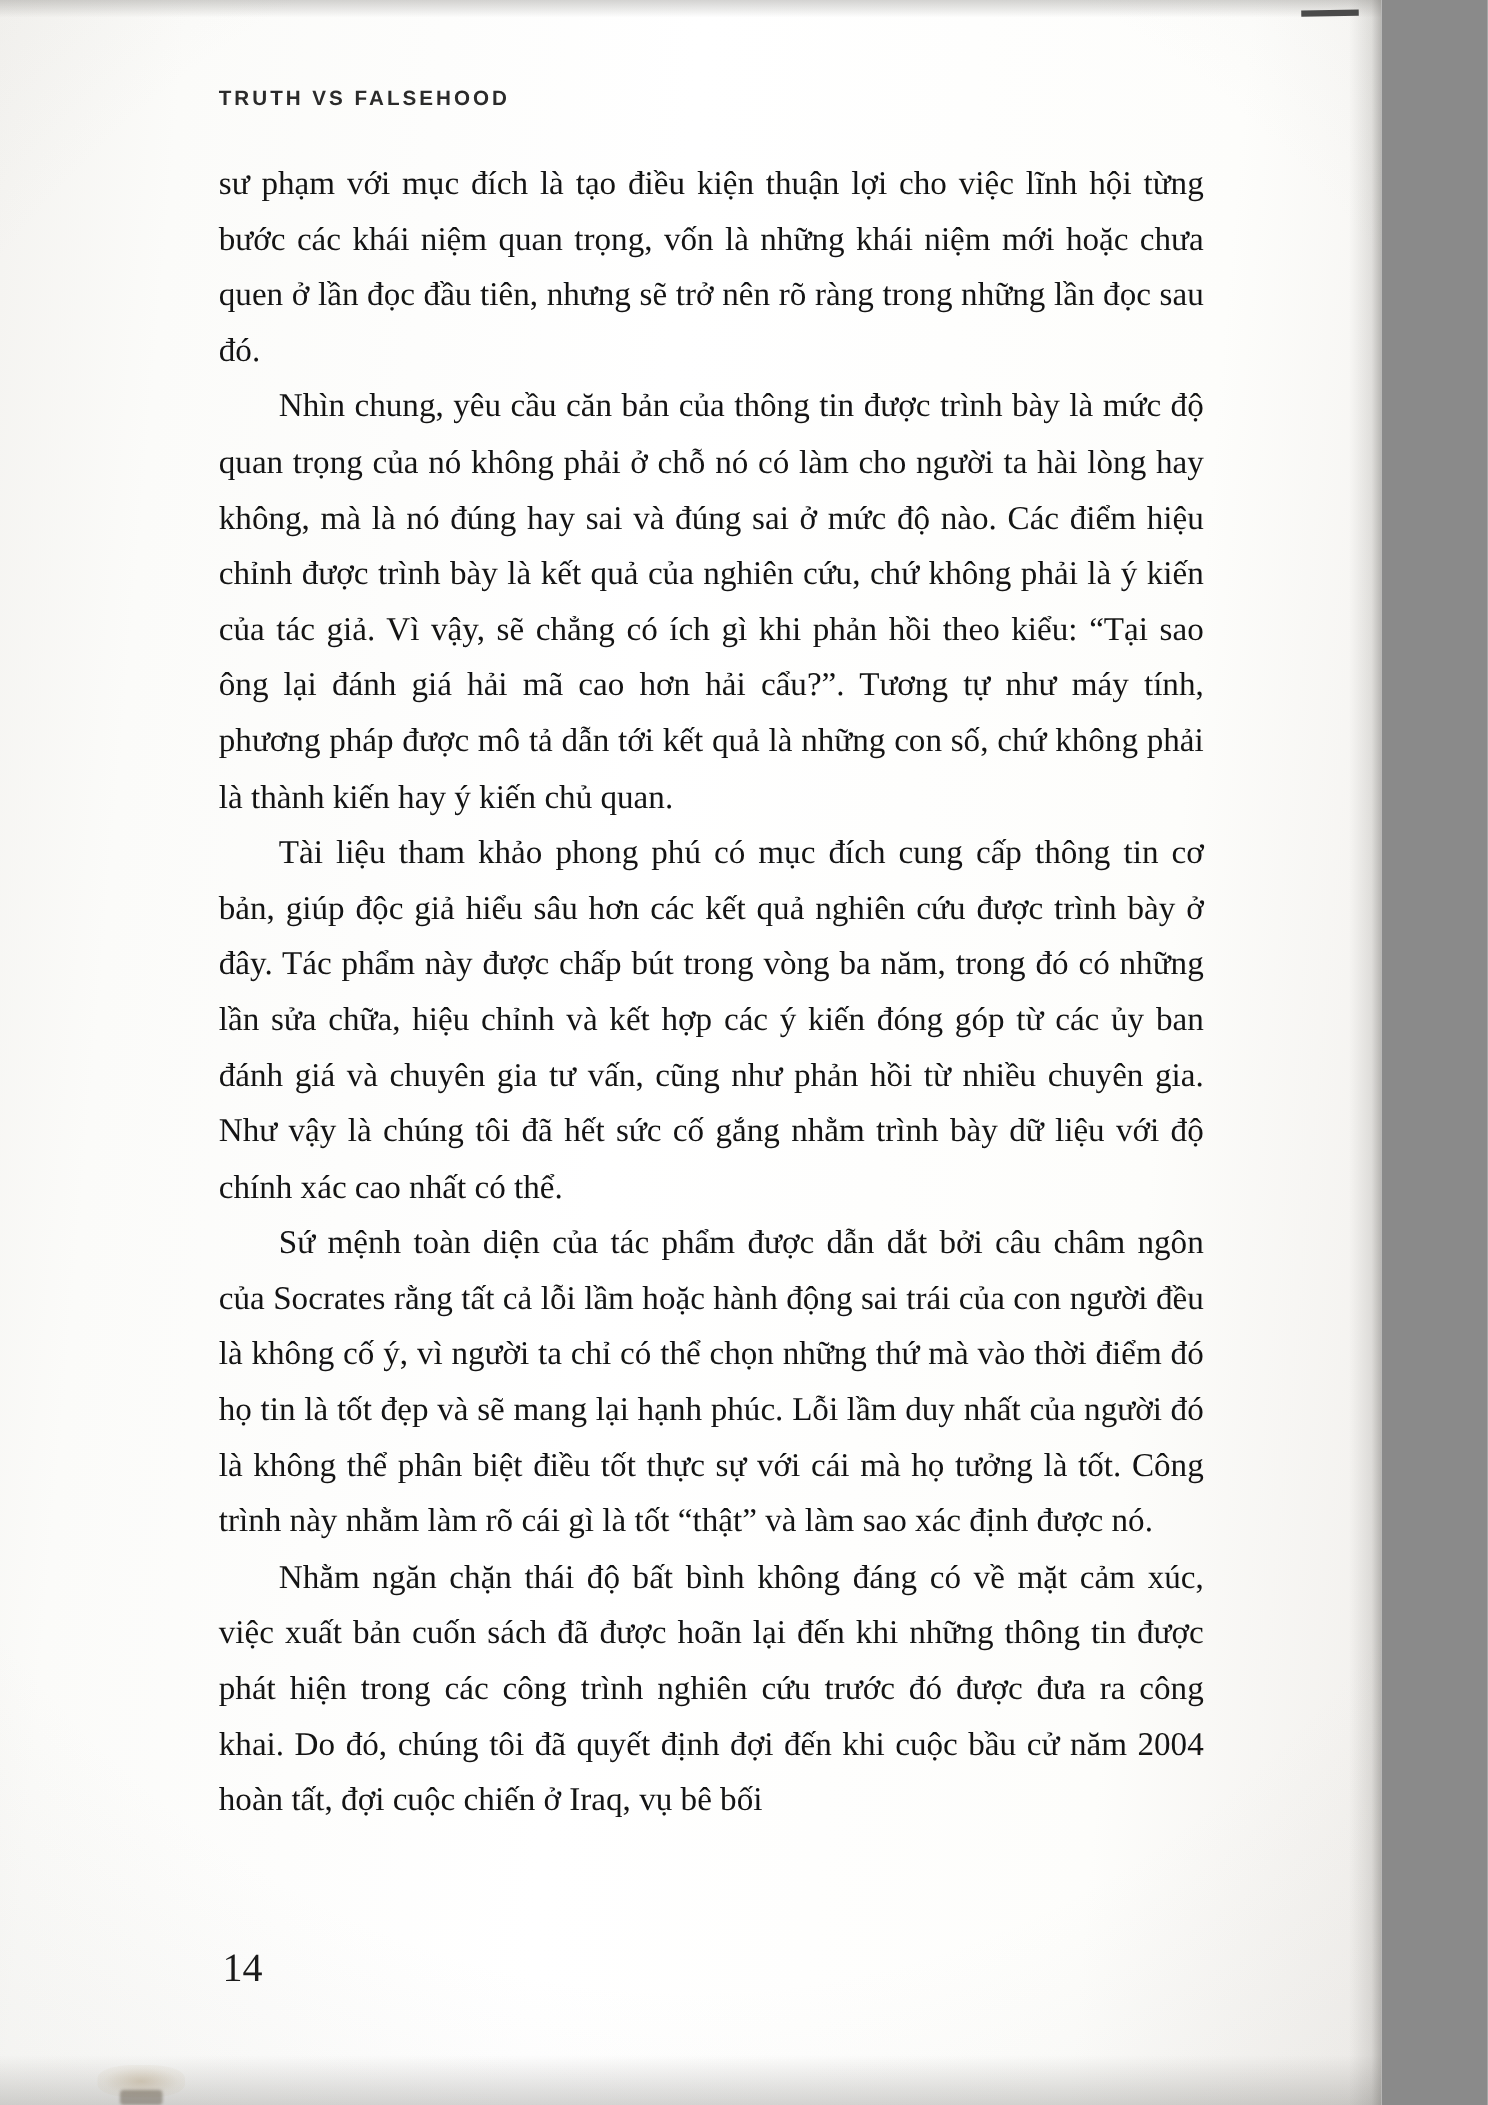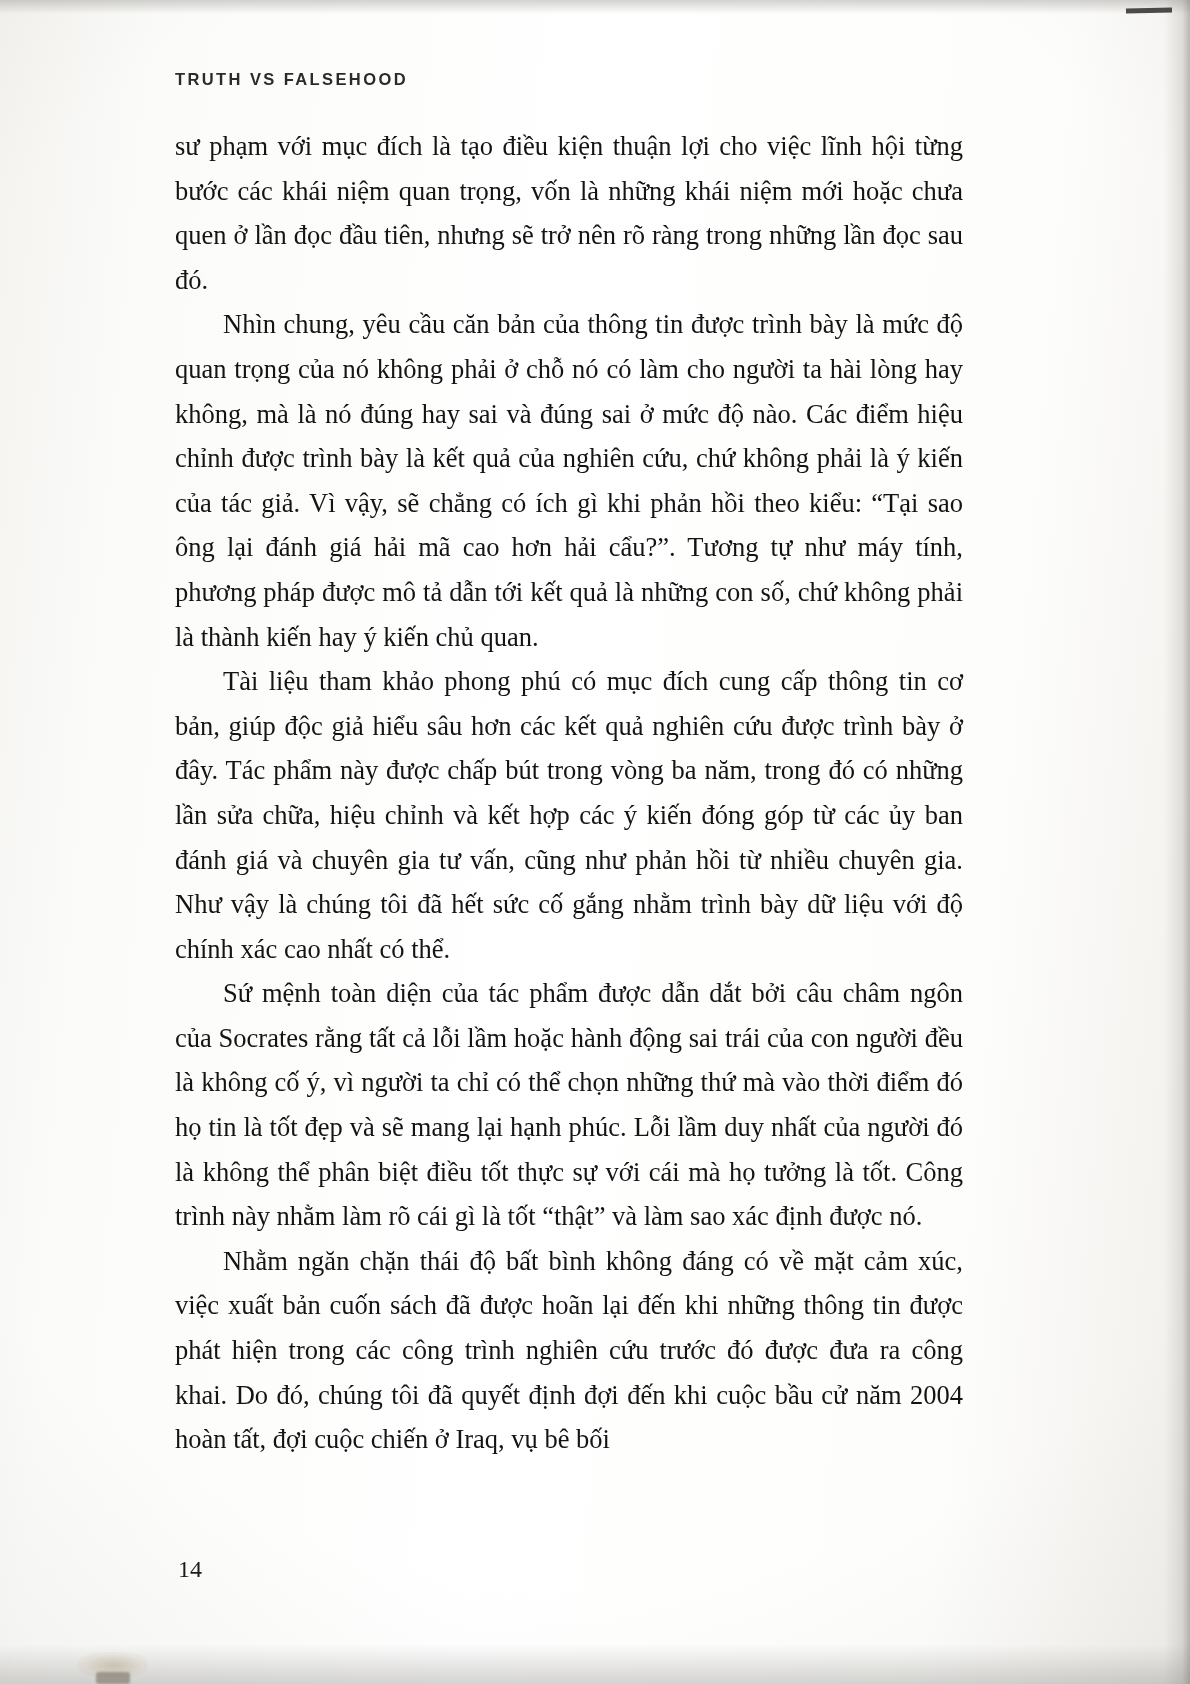--- a/index.html
+++ b/index.html
@@ -3,21 +3,21 @@
 <meta charset="utf-8">
 <style>
   html, body {
     margin: 0;
     padding: 0;
     background: #8a8a8a;
   }
 
   .page {
     position: relative;
-    width: 1190px;
+    width: 1105px;
     height: 1684px;
     background: #ffffff;
     overflow: hidden;
     
     background-image:
       radial-gradient(ellipse 120% 90% at 50% 45%, rgba(255,255,255,0) 55%, rgba(188,186,182,0.30) 100%),
       linear-gradient(95deg, #f4f3f0 0%, #fbfbf9 12%, #ffffff 45%, #fdfdfb 80%, #f1efec 100%);
     box-sizing: border-box;
   }
 
@@ -120,21 +120,21 @@
   
   .body-text p {
     text-align-last: left;
   }
 
   .page-number {
     position: absolute;
     left: 178px;
     top: 1556px;
     font-family: "Liberation Serif", "DejaVu Serif", serif;
-    font-size: 24px;
+    font-size: 32px;
     color: #1a1a1a;
   }
 </style>
 </head>
 <body>
 
 <div class="page">
 
   <div class="scan-edge-top"></div>
   <div class="scan-edge-right"></div>

